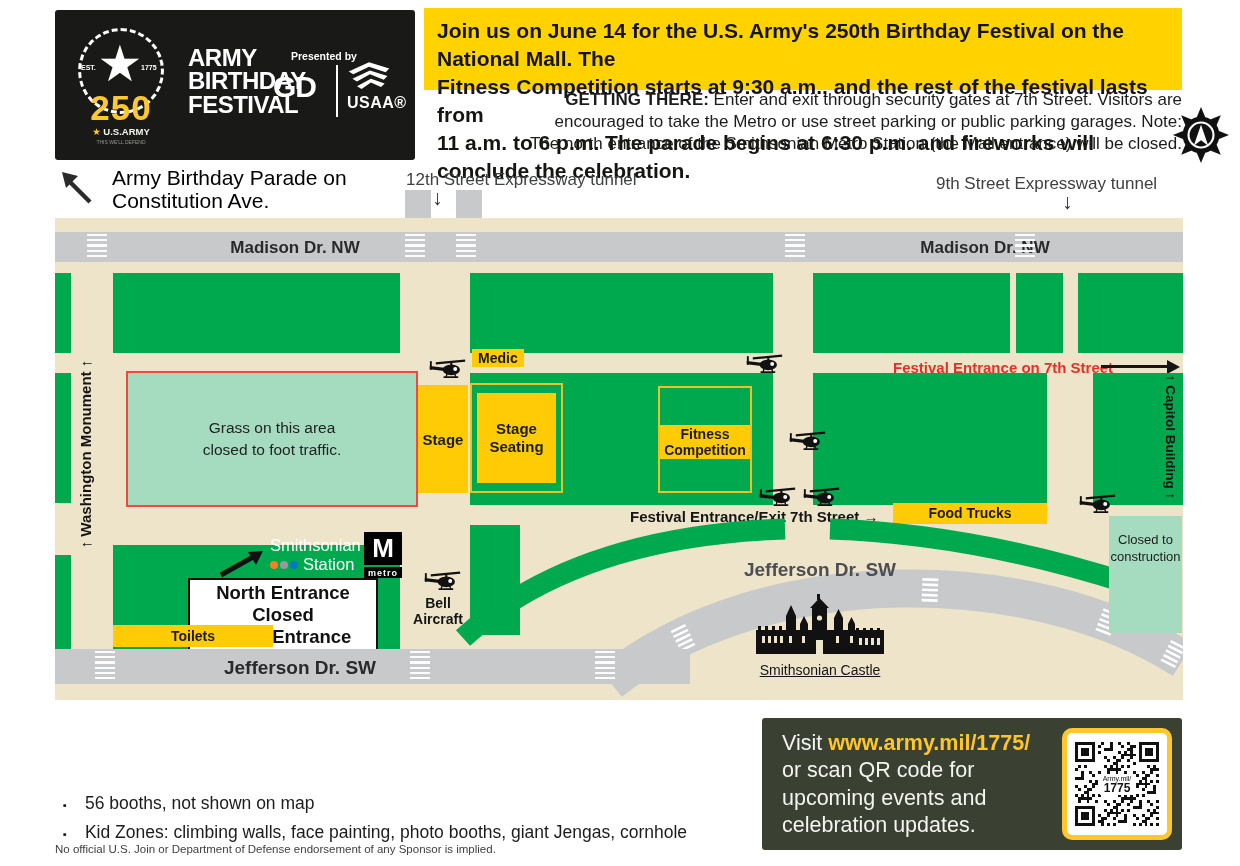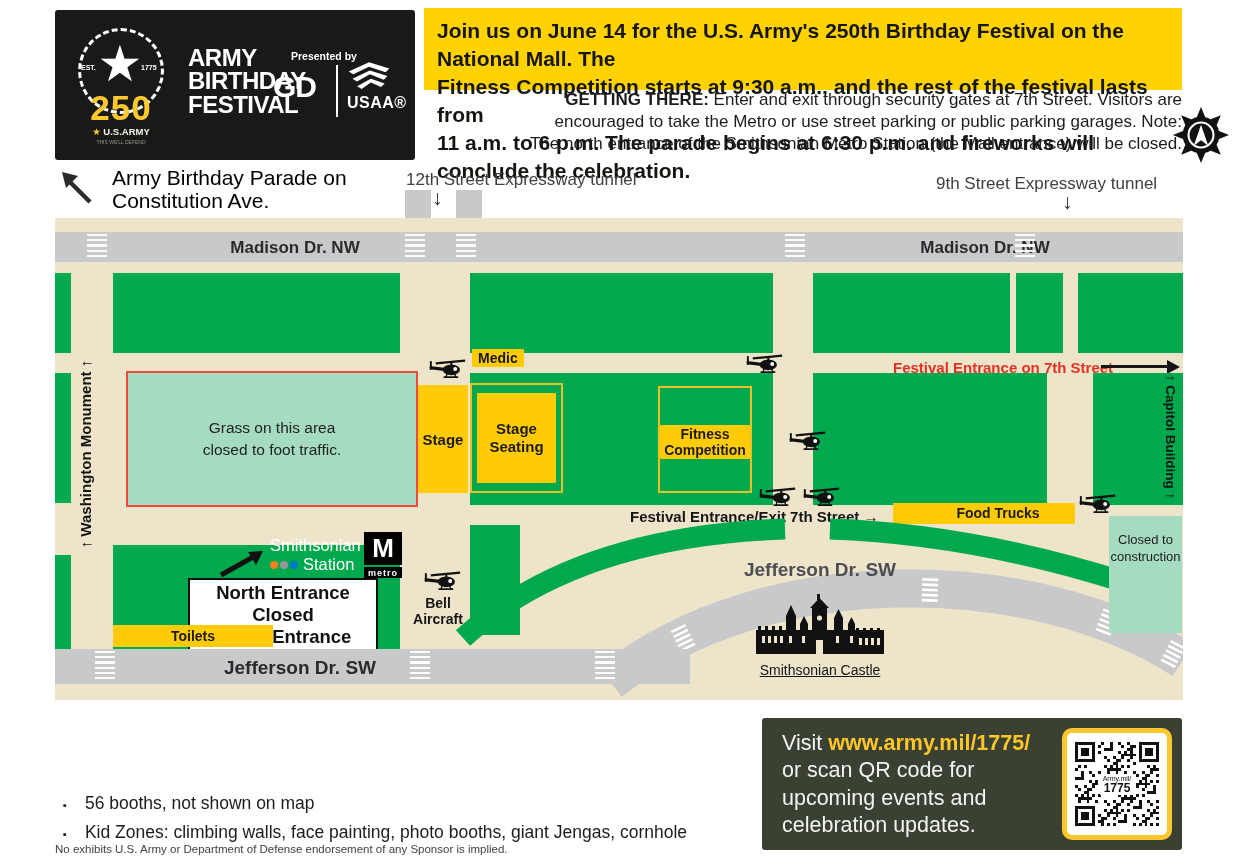--- a/index.html
+++ b/index.html
@@ -177,21 +177,21 @@
       <div class="abs yellow" style="left:0;top:37px;width:90px;height:34px;display:flex;align-items:center;justify-content:center;">
         <div class="pre center bold" style="font-size:14px;line-height:1.15;">Fitness
 Competition</div>
       </div>
     </div>
     <div class="abs green" style="left:758px;top:155px;width:234px;height:132px;"></div>
     <div class="abs green" style="left:1038px;top:155px;width:90px;height:132px;"></div>
     <div class="abs center vert" style="left:963px;top:209px;width:300px;height:20px;font-size:13.5px;font-weight:bold;color:#151515;">↑ Capitol Building ↑</div>
 
     <div class="abs blacktxt" style="left:575px;top:290px;">Festival Entrance/Exit 7th Street →</div>
-    <div class="abs yellow center" style="left:838px;top:285px;width:154px;height:21px;font-weight:bold;font-size:14px;line-height:21px;padding-left:28px;">Food Trucks</div>
+    <div class="abs yellow center" style="left:838px;top:285px;width:154px;height:21px;font-weight:bold;font-size:14px;line-height:21px;">Food Trucks</div>
 
     <div class="abs green" style="left:0;top:337px;width:16px;height:95px;"></div>
     <div class="abs green" style="left:58px;top:327px;width:287px;height:112px;"></div>
     <svg class="abs" style="left:160px;top:328px;" width="52" height="34" viewBox="0 0 52 34">
       <line x1="6" y1="29" x2="40" y2="10" stroke="#111" stroke-width="5"></line>
       <polygon points="48,5 33,6 41,19" fill="#111"></polygon>
     </svg>
     <div class="abs" style="left:215px;top:318px;width:110px;color:#fff;">
       <div style="font-size:16.5px;">Smithsonian</div>
       <div style="font-size:16.5px;display:flex;align-items:center;gap:2px;">
@@ -326,21 +326,21 @@
   <div class="abs" style="left:55px;top:793px;width:740px;">
     <div class="bullet-row">
       <span class="mk">▪</span>
       <span>56 booths, not shown on map</span>
     </div>
     <div class="bullet-row">
       <span class="mk">▪</span>
       <span>Kid Zones: climbing walls, face painting, photo booths, giant Jengas, cornhole</span>
     </div>
   </div>
-  <div class="abs disclaimer" style="left:55px;top:843px;">No exhibits U.S. Army or Department of Defense endorsement of any Sponsor is implied.</div>
+  <div class="abs disclaimer" style="left:55px;top:843px;">No official U.S. Join or Department of Defense endorsement of any Sponsor is implied.</div>
 
   <div class="abs qr-panel" style="left:762px;top:718px;width:420px;height:132px;">
     <div class="abs qr-text" style="left:20px;top:12px;width:280px;">
       <span>Visit </span><span class="qr-url">www.army.mil/1775/</span>
       <div class="pre">or scan QR code for
 upcoming events and
 celebration updates.</div>
     </div>
     <div class="abs qr-box" style="left:300px;top:10px;width:110px;height:112px;">
       <svg id="qrsvg" class="abs" style="left:8px;top:9px;" width="84" height="84" viewBox="0 0 29 29" shape-rendering="crispEdges">

